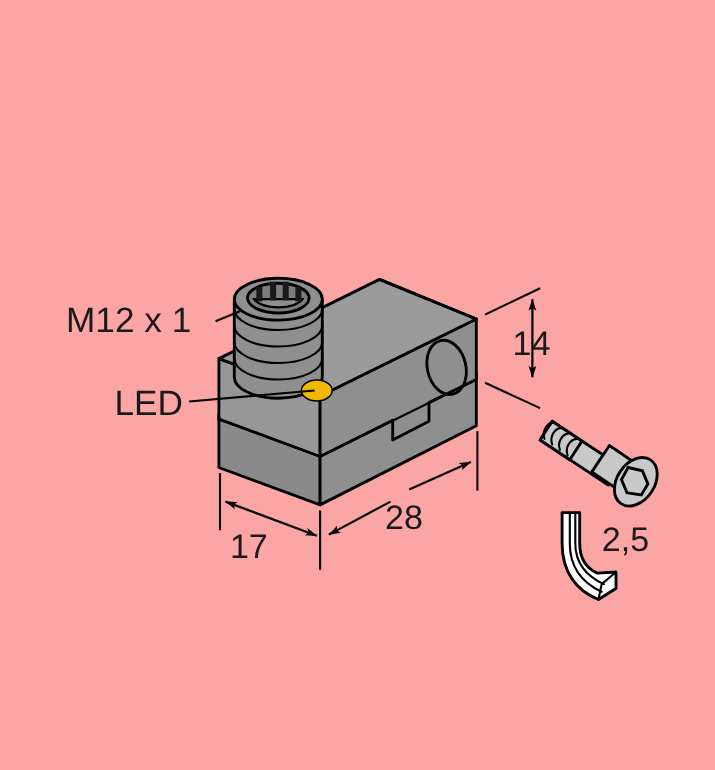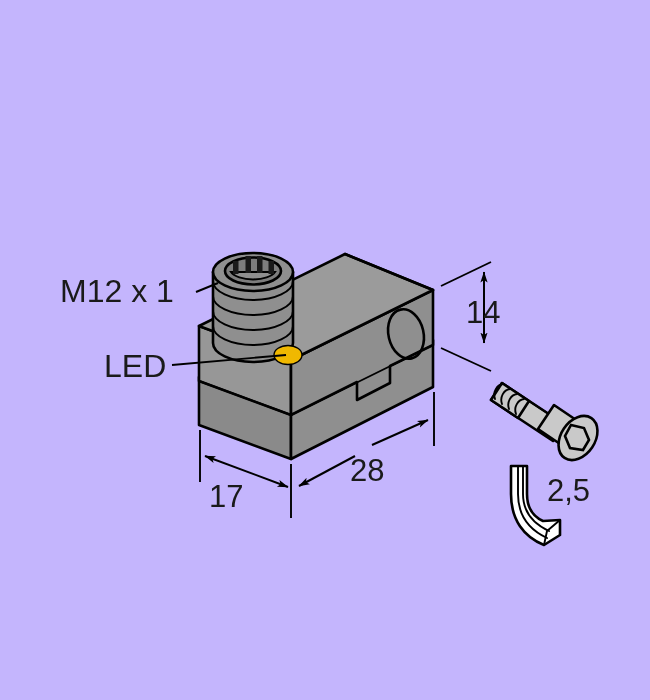--- a/index.html
+++ b/index.html
@@ -10,21 +10,21 @@
   body {
     width: 650px;
     height: 700px;
     overflow: hidden;
     font-family: "Liberation Sans", sans-serif;
   }
   #drawing-root {
     position: relative;
     width: 650px;
     height: 700px;
-    background: #c4b5fd;
+    background: #fca5a5;
   }
   svg#technical-drawing {
     display: block;
     width: 650px;
     height: 700px;
   }
   .dim-text, .callout-text {
     font-family: "Liberation Sans", sans-serif;
     fill: #1a1a1a;
     font-size: 31px;

